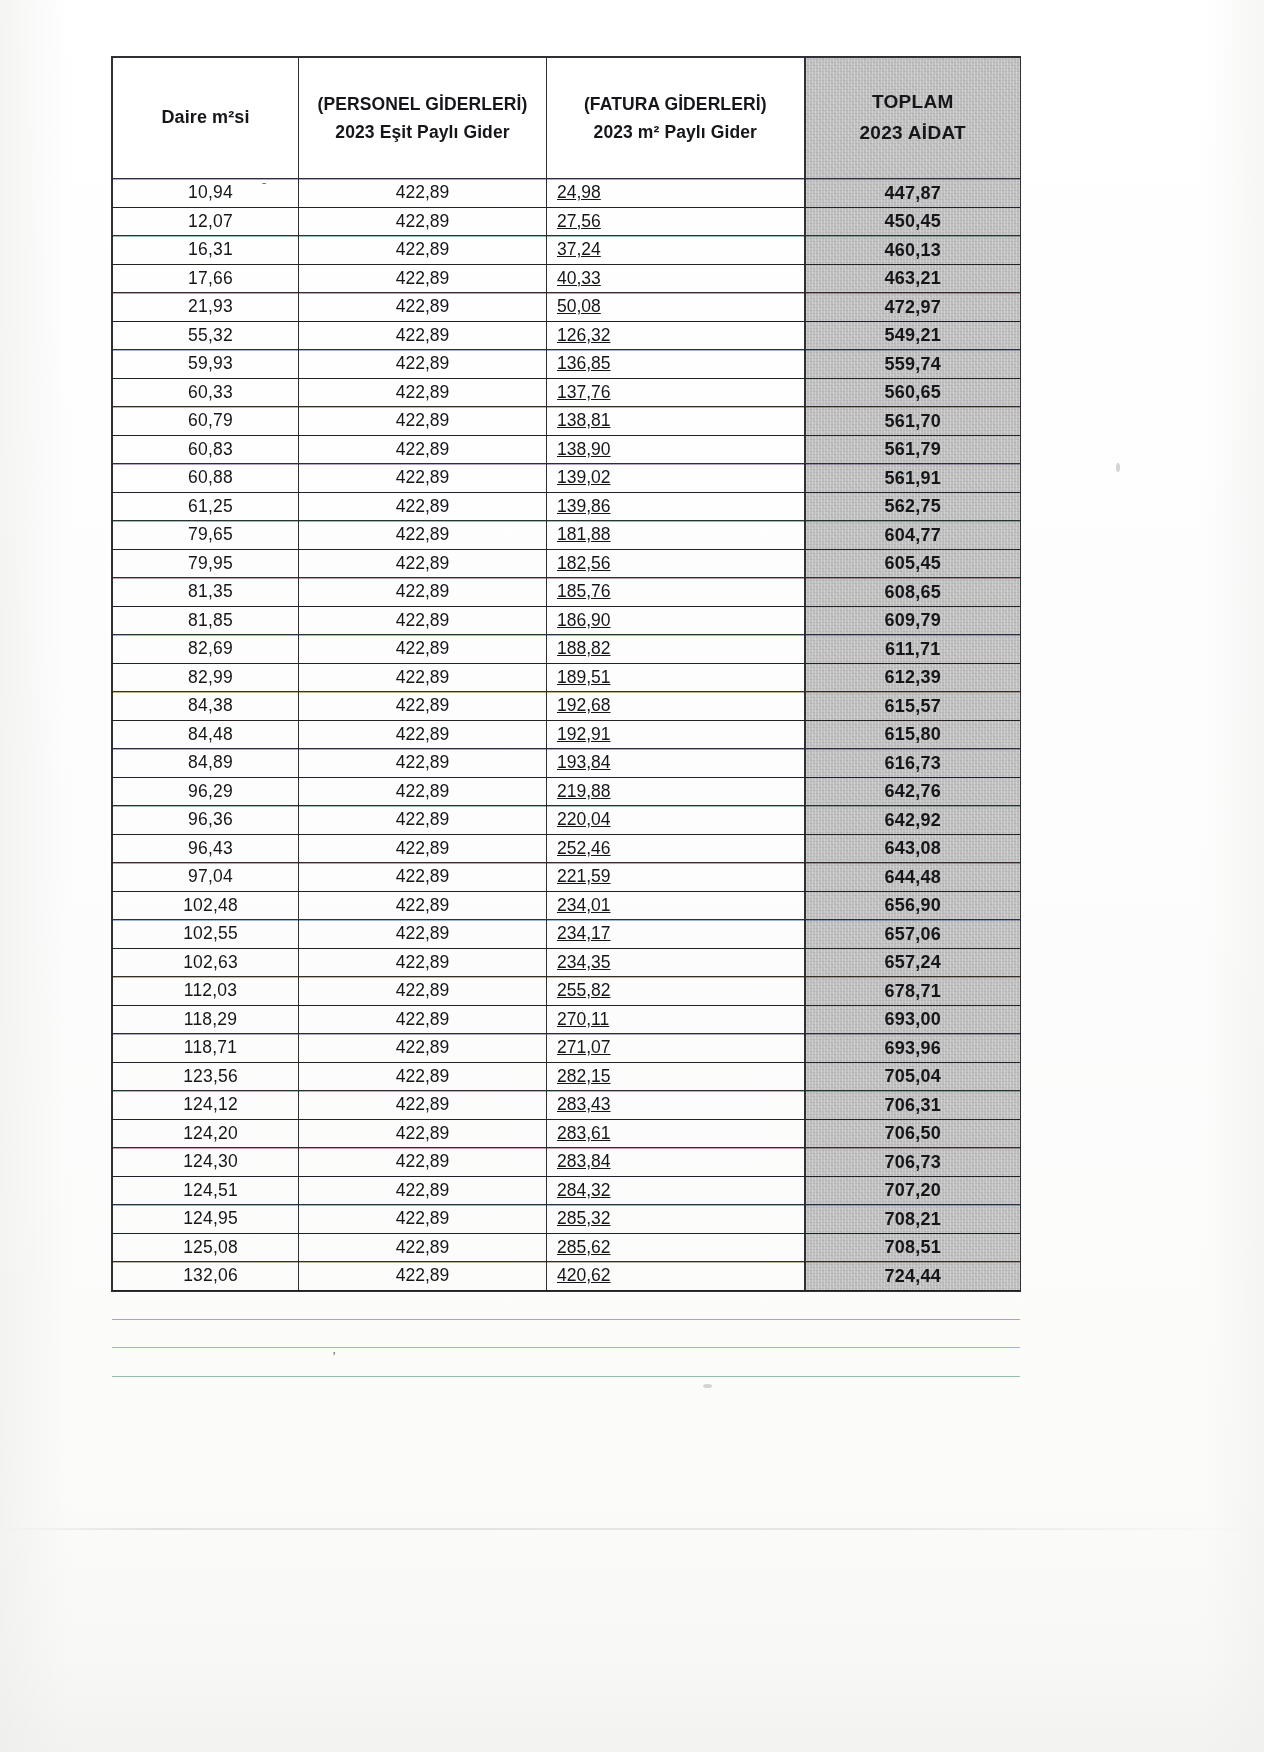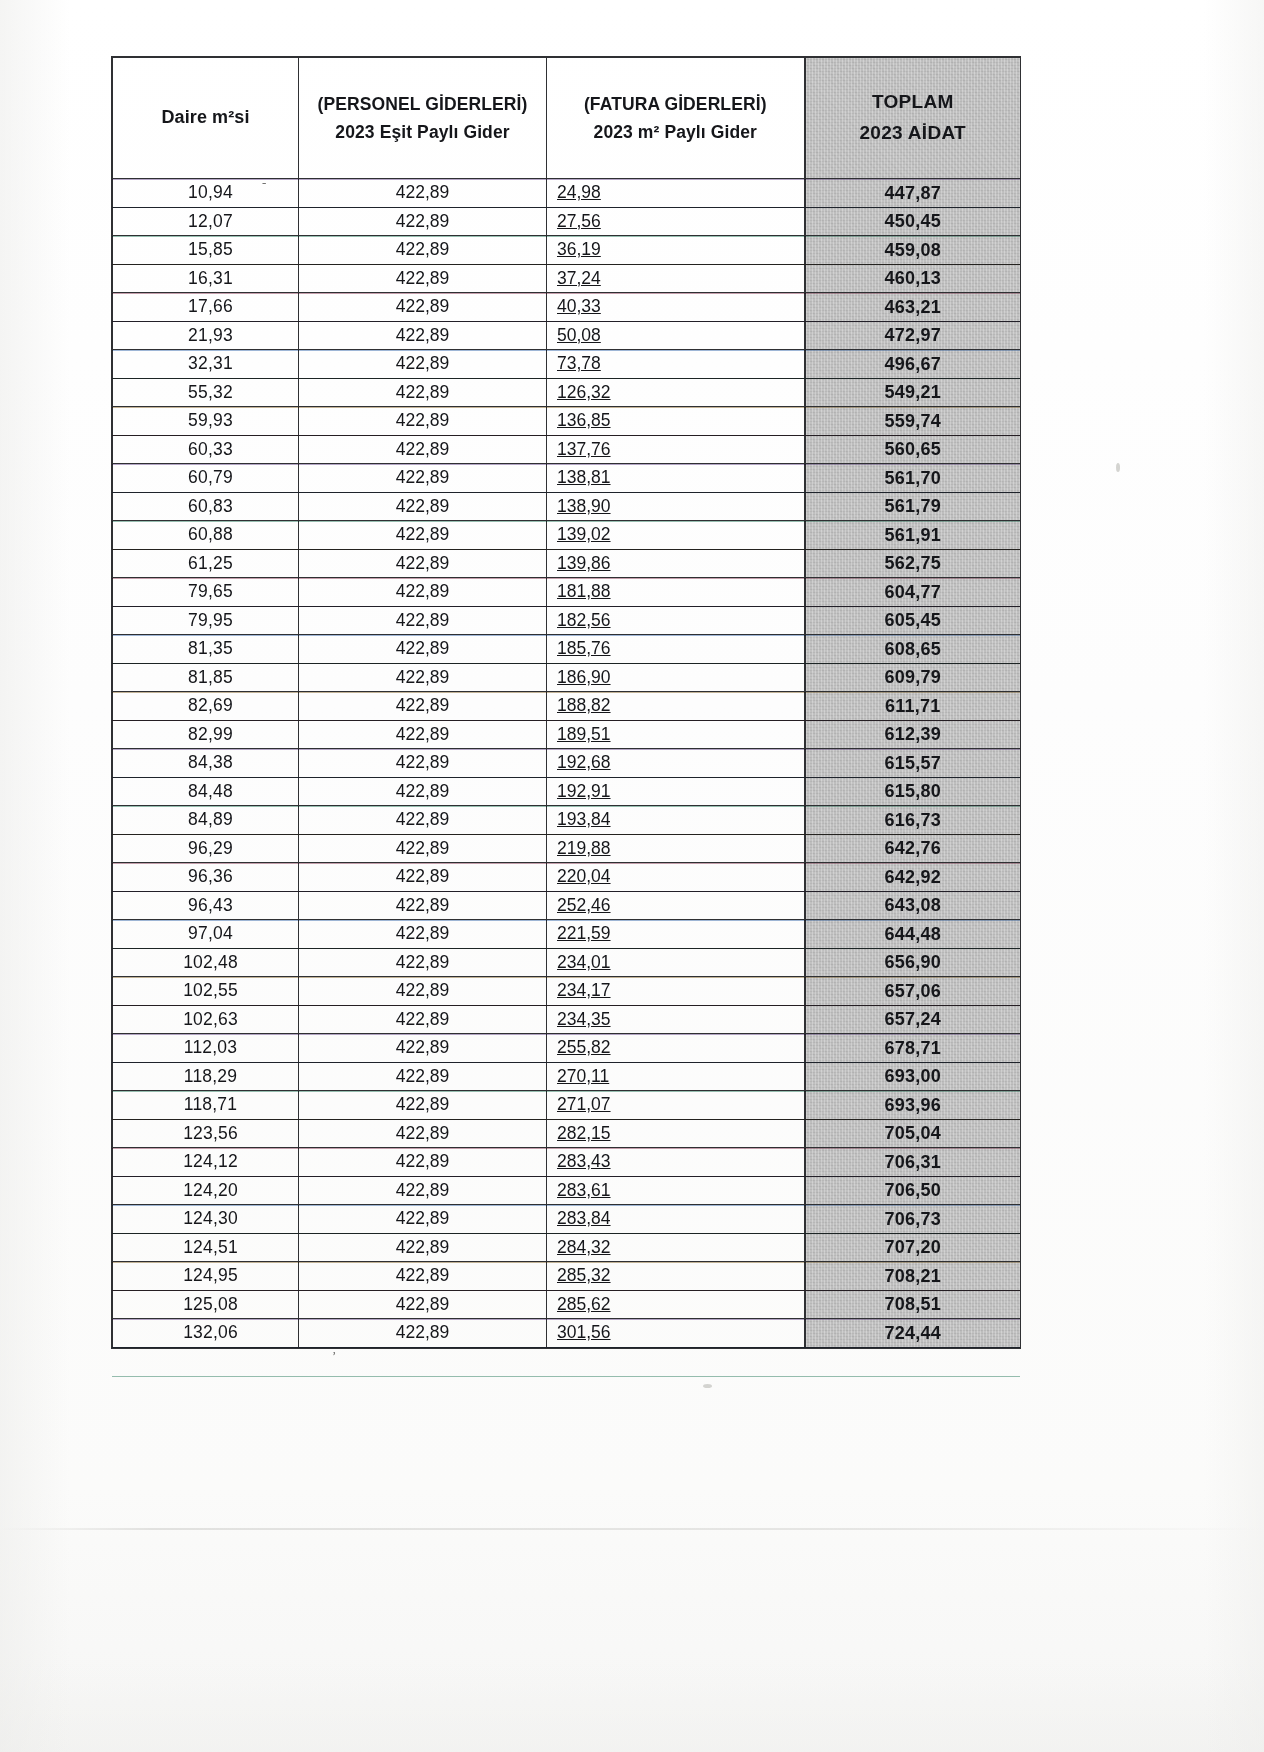--- a/index.html
+++ b/index.html
@@ -195,50 +195,38 @@
           <td class="fatura">24,98</td>
           <td class="toplam">447,87</td>
         </tr>
         <tr>
           <td class="area">12,07</td>
           <td class="pers">422,89</td>
           <td class="fatura">27,56</td>
           <td class="toplam">450,45</td>
         </tr>
         <tr>
-          <td class="area">15,85</td>
-          <td class="pers">422,89</td>
-          <td class="fatura">36,19</td>
-          <td class="toplam">459,08</td>
-        </tr>
-        <tr>
           <td class="area">16,31</td>
           <td class="pers">422,89</td>
           <td class="fatura">37,24</td>
           <td class="toplam">460,13</td>
         </tr>
         <tr>
           <td class="area">17,66</td>
           <td class="pers">422,89</td>
           <td class="fatura">40,33</td>
           <td class="toplam">463,21</td>
         </tr>
         <tr>
           <td class="area">21,93</td>
           <td class="pers">422,89</td>
           <td class="fatura">50,08</td>
           <td class="toplam">472,97</td>
         </tr>
         <tr>
-          <td class="area">32,31</td>
-          <td class="pers">422,89</td>
-          <td class="fatura">73,78</td>
-          <td class="toplam">496,67</td>
-        </tr>
-        <tr>
           <td class="area">55,32</td>
           <td class="pers">422,89</td>
           <td class="fatura">126,32</td>
           <td class="toplam">549,21</td>
         </tr>
         <tr>
           <td class="area">59,93</td>
           <td class="pers">422,89</td>
           <td class="fatura">136,85</td>
           <td class="toplam">559,74</td>
@@ -425,21 +413,21 @@
         </tr>
         <tr>
           <td class="area">125,08</td>
           <td class="pers">422,89</td>
           <td class="fatura">285,62</td>
           <td class="toplam">708,51</td>
         </tr>
         <tr>
           <td class="area">132,06</td>
           <td class="pers">422,89</td>
-          <td class="fatura">301,56</td>
+          <td class="fatura">420,62</td>
           <td class="toplam">724,44</td>
         </tr>
       </tbody>
   </table>
 </div>
 
 <div class="fringe-layer" id="fringe-layer">
     <div class="fringe" style="top: 122px; background: rgb(106, 75, 140);"></div>
     <div class="fringe" style="top: 150px; background: rgb(63, 111, 176);"></div>
     <div class="fringe" style="top: 179px; background: rgb(47, 127, 99);"></div>

